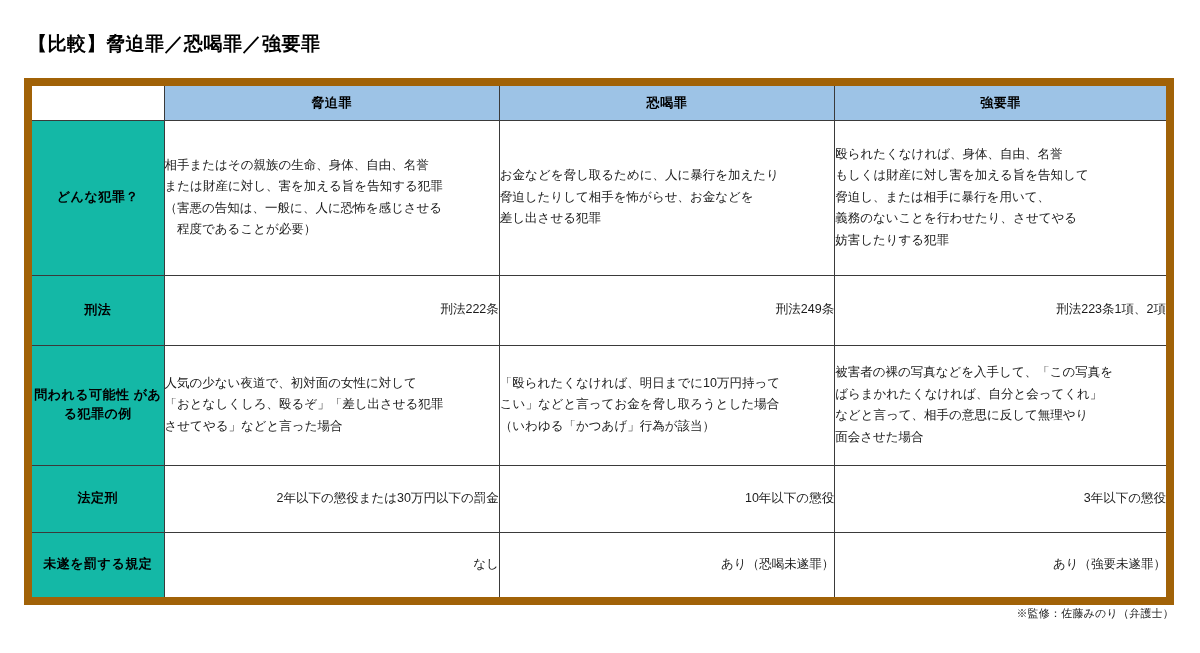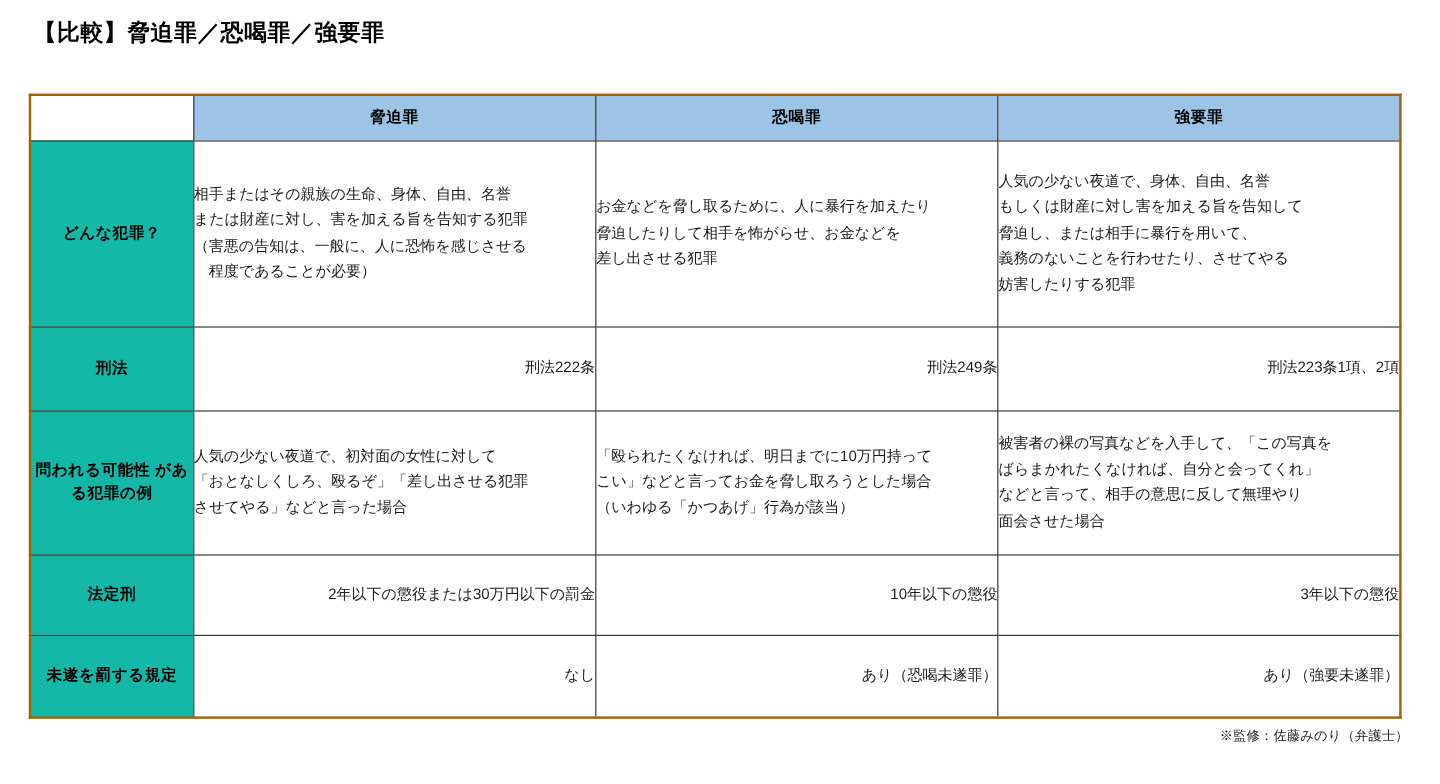--- a/index.html
+++ b/index.html
@@ -19,42 +19,42 @@
     position: relative;
     width: 1200px;
     height: 653px;
     box-sizing: border-box;
   }
 
   
   .page-title {
     position: absolute;
     left: 28px;
-    top: 16px;
+    top: 32px;
     font-size: 19px;
     font-weight: bold;
     letter-spacing: 0.5px;
     line-height: 1.3;
     white-space: nowrap;
     color: #000000;
   }
 
   
   .table-wrap {
     position: absolute;
     left: 24px;
     top: 78px;
     width: 1142px;
   }
 
   table.cmp {
     border-collapse: collapse;
     table-layout: fixed;
     width: 1142px;
-    border: 2px solid #a16207;
+    border: 8px solid #a16207;
   }
 
   table.cmp col.c-label { width: 136px; }
   table.cmp col.c-data  { width: 335.333px; }
 
   table.cmp th,
   table.cmp td {
     border: 1px solid #3a3a3a;
     vertical-align: middle;
     padding: 0;
@@ -159,21 +159,21 @@
             <span class="line">または財産に対し、害を加える旨を告知する犯罪</span>
             <span class="line">（害悪の告知は、一般に、人に恐怖を感じさせる</span>
             <span class="line ind1">程度であることが必要）</span>
           </td>
           <td class="cell">
             <span class="line">お金などを脅し取るために、人に暴行を加えたり</span>
             <span class="line">脅迫したりして相手を怖がらせ、お金などを</span>
             <span class="line">差し出させる犯罪</span>
           </td>
           <td class="cell">
-            <span class="line">人気の少ない夜道で、身体、自由、名誉</span>
+            <span class="line">殴られたくなければ、身体、自由、名誉</span>
             <span class="line">もしくは財産に対し害を加える旨を告知して</span>
             <span class="line">脅迫し、または相手に暴行を用いて、</span>
             <span class="line">義務のないことを行わせたり、させてやる</span>
             <span class="line">妨害したりする犯罪</span>
           </td>
         </tr>
 
         <tr class="r-law">
           <th class="row-label">刑法</th>
           <td class="cell ctr">

